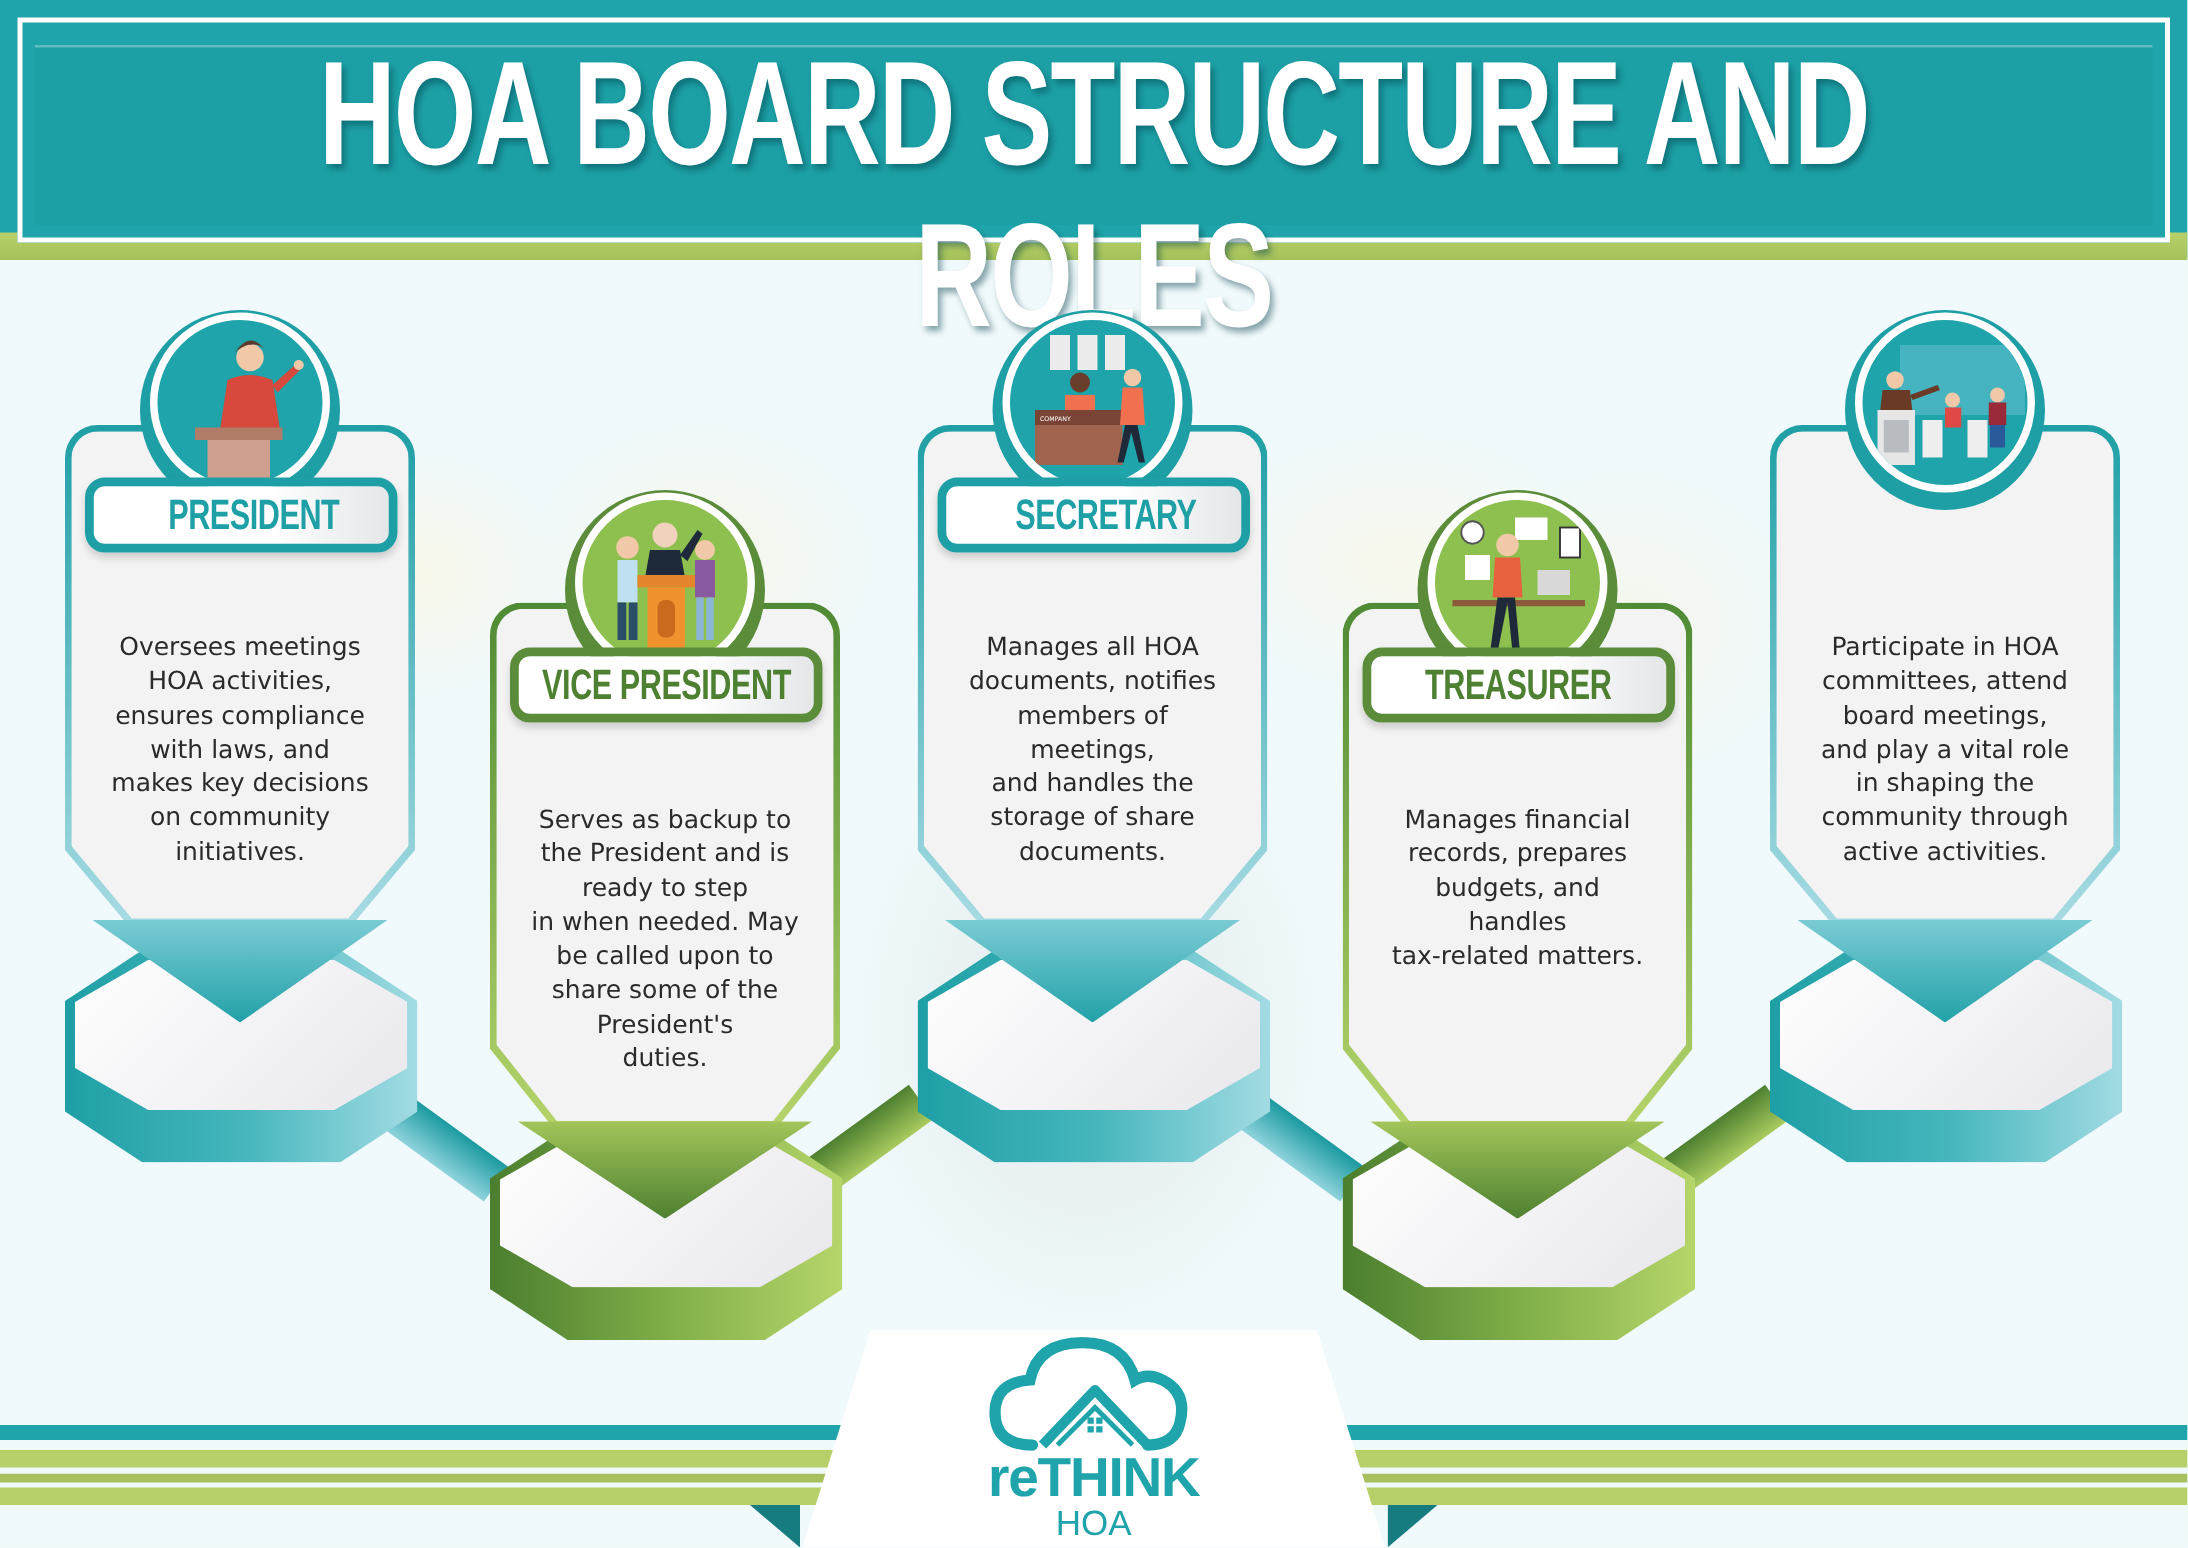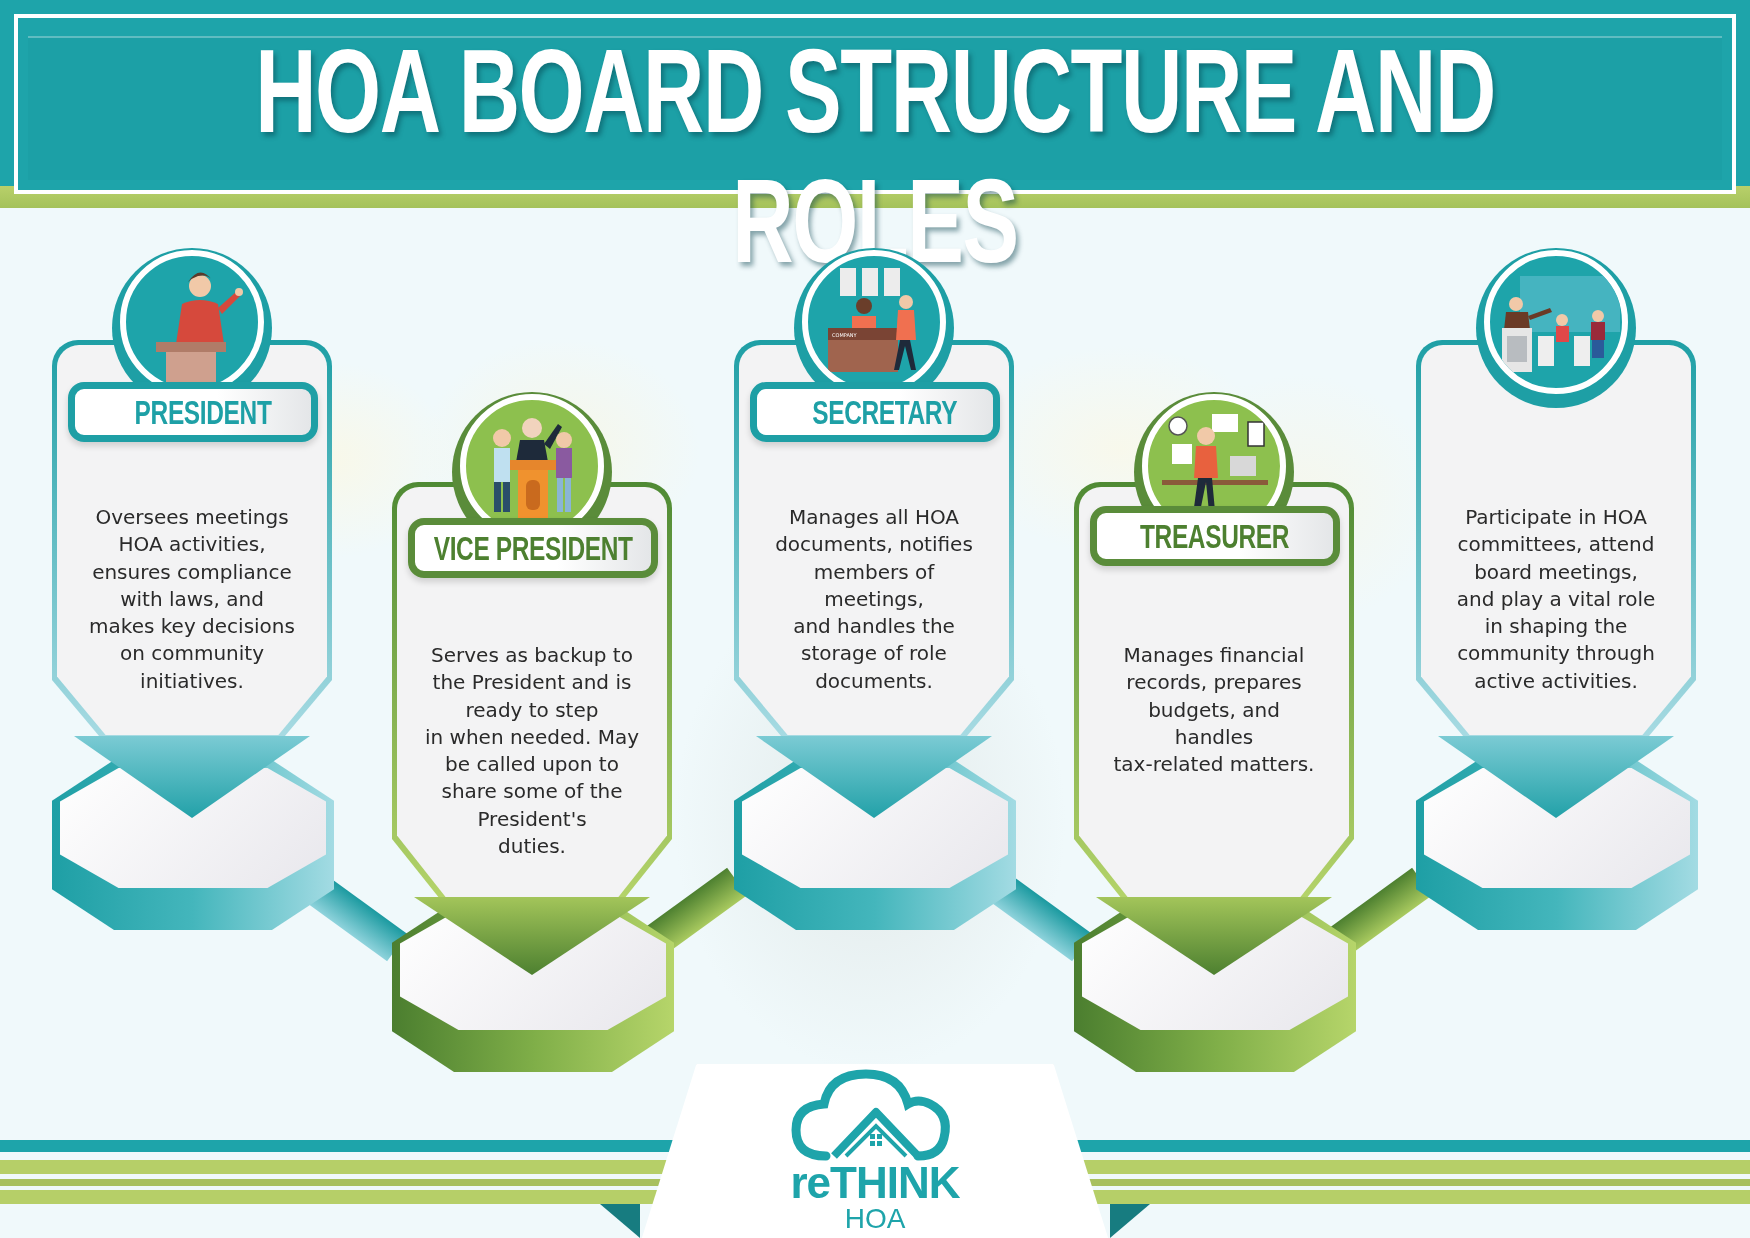--- a/index.html
+++ b/index.html
@@ -282,21 +282,21 @@
     </div>
   </div>
   <div class="role-badge" style="top:134px;">
     <span class="role-label">SECRETARY</span>
   </div>
   <div class="role-desc" style="top:256px;">Manages all HOA
 documents, notifies
 members of
 meetings,
 and handles the
-storage of role
+storage of share
 documents.</div>
 </div>
 
 <div class="card green" style="left:1074px; top:392px; height:540px;">
   <div class="card-body-edge" style="top:90px; height:420px;"></div>
   <div class="card-body-fill" style="top:95px; height:410px;"></div>
   <div class="ped-arrow" style="left:22px; top:505px; height:78px;"></div>
   <div class="avatar-ring" style="top:0px;">
     <div class="avatar">
       <svg class="fig" viewBox="0 0 132 132">
@@ -305,21 +305,21 @@
         <rect x="100" y="22" width="16" height="24" fill="#ffffff" stroke="#333" stroke-width="1.5"></rect>
         <rect x="24" y="44" width="20" height="20" fill="#ffffff"></rect>
         <rect x="14" y="80" width="106" height="5" fill="#8a5a3a"></rect>
         <rect x="82" y="56" width="26" height="20" fill="#d8d8d8"></rect>
         <circle cx="58" cy="36" r="9" fill="#f1c9a8"></circle>
         <path d="M48 46 h20 l2 32 h-24z" fill="#e8613e"></path>
         <path d="M50 78 l-6 44 h6 l8 -40 l4 40 h6 l-4 -44z" fill="#1e2a3a"></path>
       </svg>
     </div>
   </div>
-  <div class="role-badge" style="top:114px;align-items:center;">
+  <div class="role-badge" style="top:126px;align-items:center;">
     <span class="role-label">TREASURER</span>
   </div>
   <div class="role-desc" style="top:250px;">Manages financial
 records, prepares
 budgets, and
 handles
 tax-related matters.</div>
 </div>
 
 <div class="card teal" style="left:1416px; top:248px; height:540px;">

